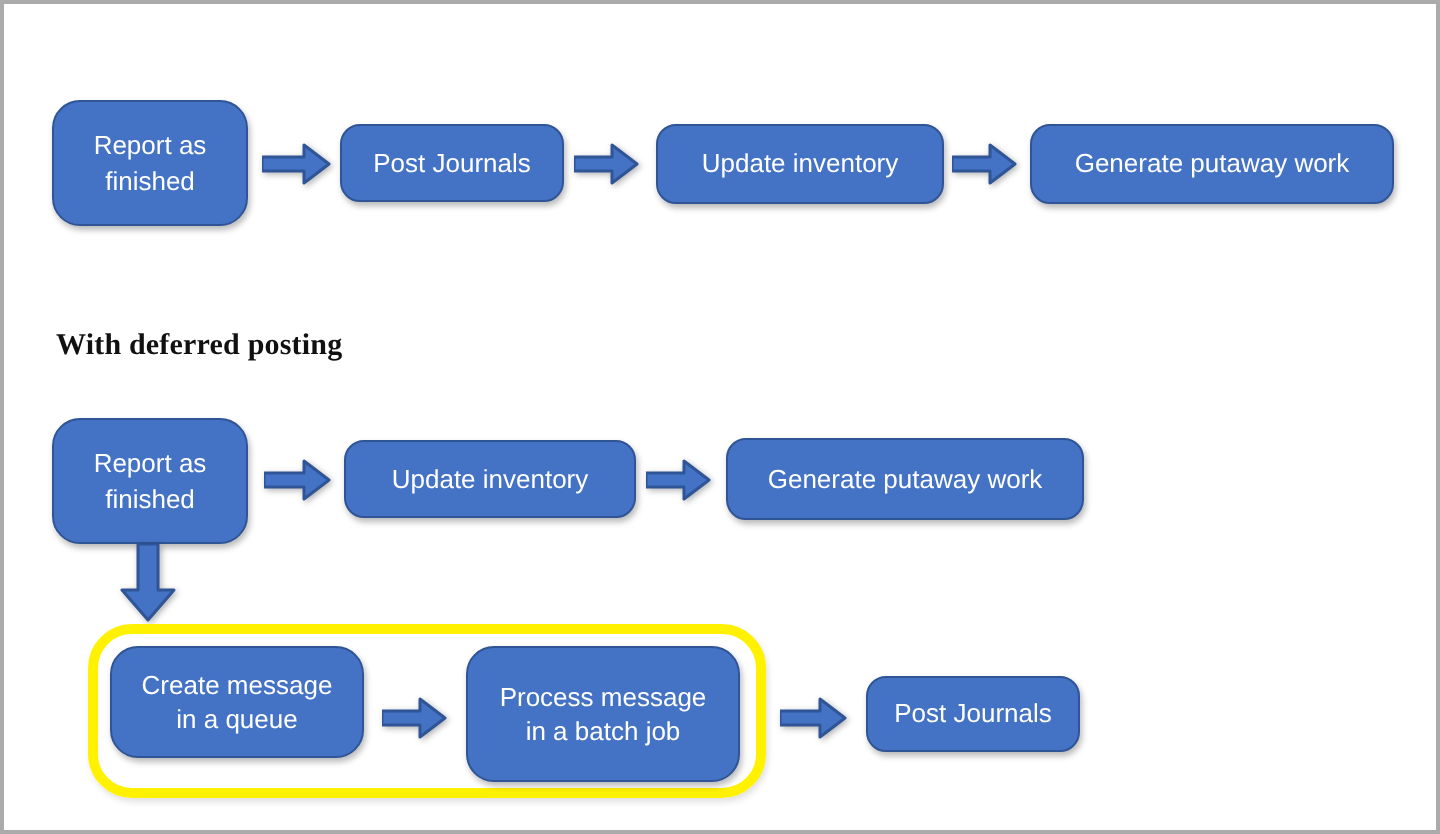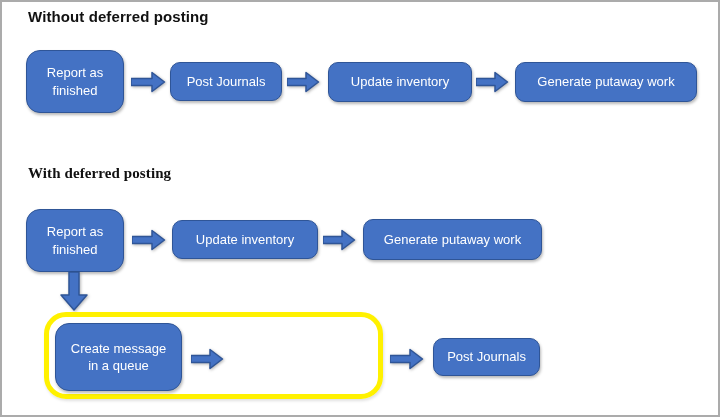--- a/index.html
+++ b/index.html
@@ -57,21 +57,20 @@
     border-radius: 22px;
     background: transparent;
     box-shadow: 1px 2px 3px rgba(0,0,0,0.12);
   }
 </style>
 </head>
 <body>
 
 <div class="frame">
 
-  <h2 class="heading" style="left:26px; top:6px;">Without deferred posting</h2>
 
   <div class="node big" style="left:24px; top:48px; width:98px; height:63px;">Report as finished</div>
 
   <svg class="arrow" style="left:129px; top:69px;" width="35" height="22" viewBox="0 0 35 22">
     <polygon points="0,7.5 21,7.5 21,1.5 33.5,11 21,20.5 21,14.5 0,14.5"></polygon>
   </svg>
 
   <div class="node small" style="left:168px; top:60px; width:112px; height:39px;">Post Journals</div>
 
   <svg class="arrow" style="left:285px; top:69px;" width="33" height="22" viewBox="0 0 33 22">
@@ -101,26 +100,27 @@
   </svg>
 
   <div class="node small" style="left:361px; top:217px; width:179px; height:41px;">Generate putaway work</div>
 
   <svg class="arrow" style="left:57px; top:270px;" width="30" height="40" viewBox="0 0 30 40">
     <polygon points="10,0 20,0 20,23 28,23 15,38 2,23 10,23"></polygon>
   </svg>
 
   <div class="highlight-outline" style="left:42px; top:310px; width:339px; height:87px;"></div>
 
-  <div class="node mid" style="left:53px; top:321px; width:127px; height:68px;">Create message in a queue</div>
+  <div class="node mid" style="left:53px; top:321px; width:127px; height:56px;">Create message in a queue</div>
 
   <svg class="arrow" style="left:189px; top:346px;" width="33" height="22" viewBox="0 0 33 22">
     <polygon points="0,7.5 19,7.5 19,1.5 31.5,11 19,20.5 19,14.5 0,14.5"></polygon>
   </svg>
 
+  <div class="node mid" style="left:231px; top:321px; width:137px; height:68px;">Process message in a batch job</div>
 
   <svg class="arrow" style="left:388px; top:346px;" width="34" height="22" viewBox="0 0 34 22">
     <polygon points="0,7.5 20,7.5 20,1.5 32.5,11 20,20.5 20,14.5 0,14.5"></polygon>
   </svg>
 
   <div class="node small" style="left:431px; top:336px; width:107px; height:38px;">Post Journals</div>
 
 </div>
 
 </body></html>

